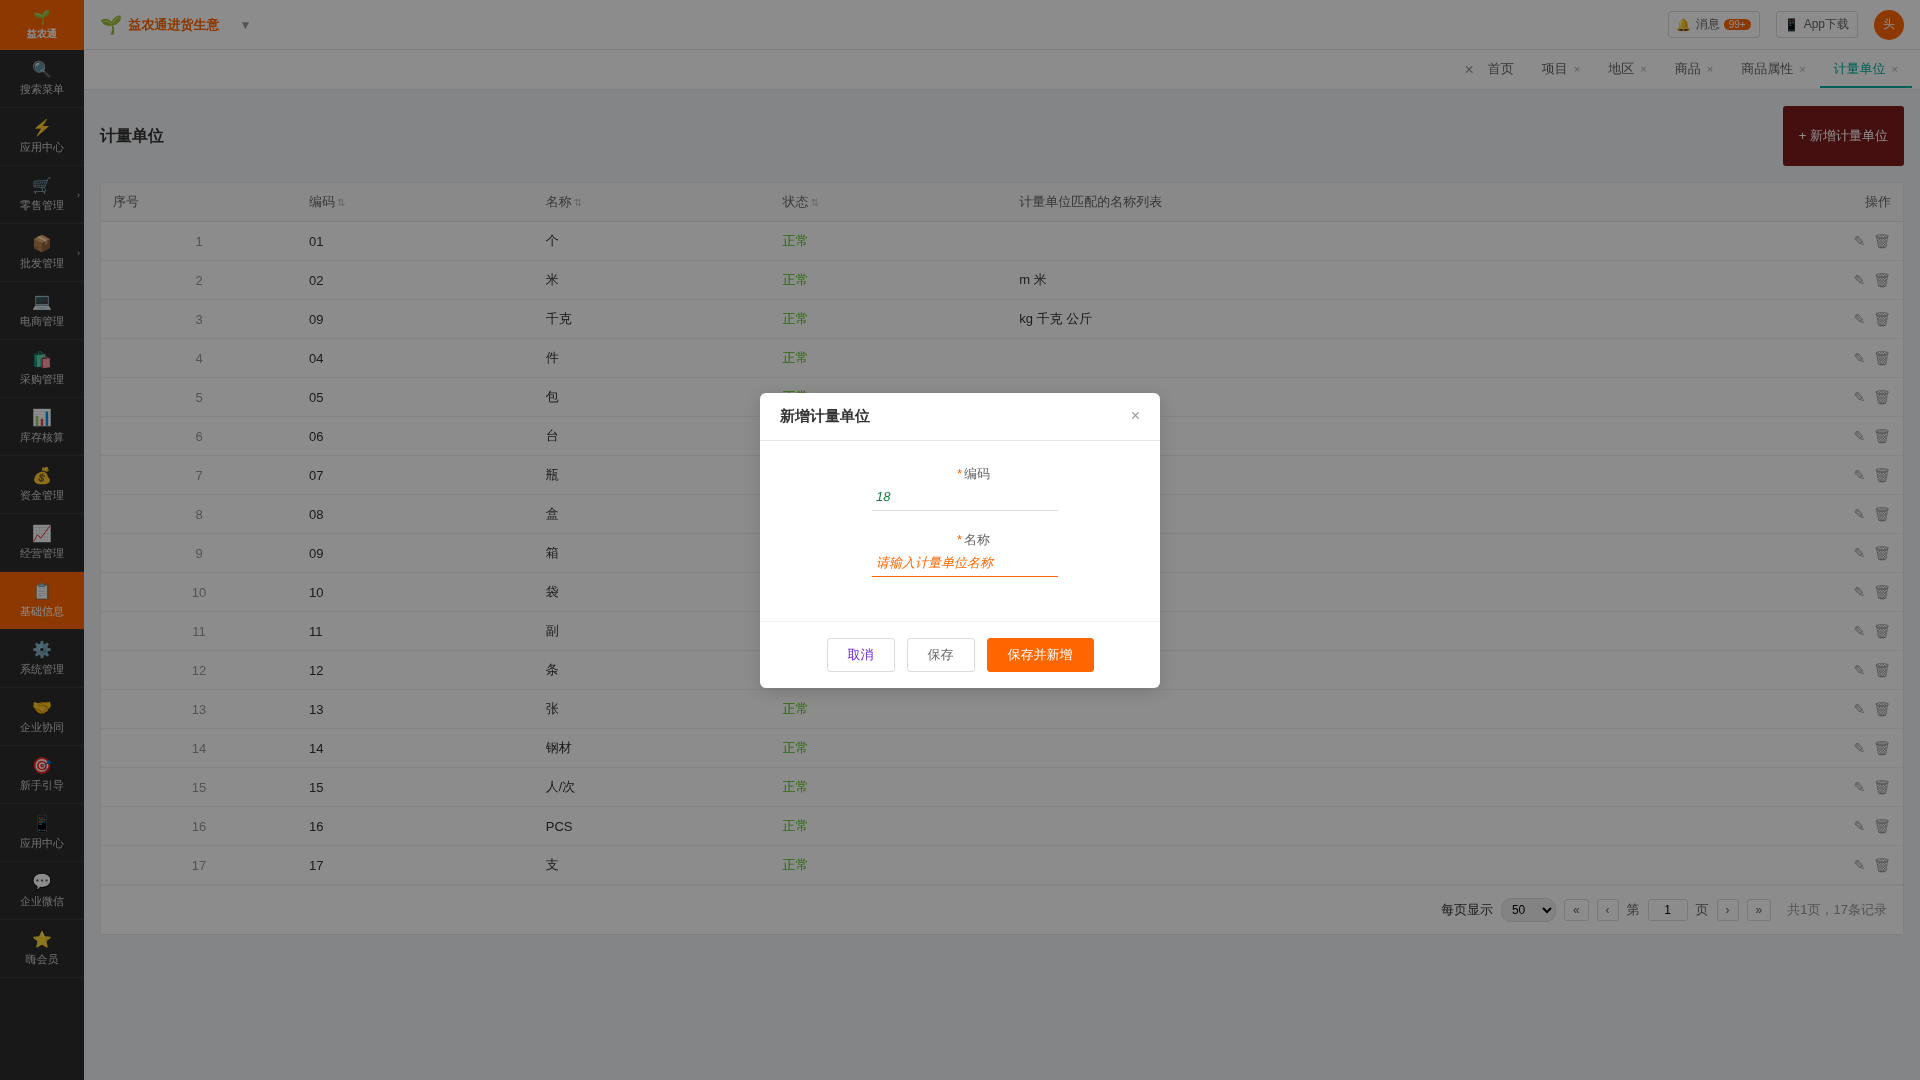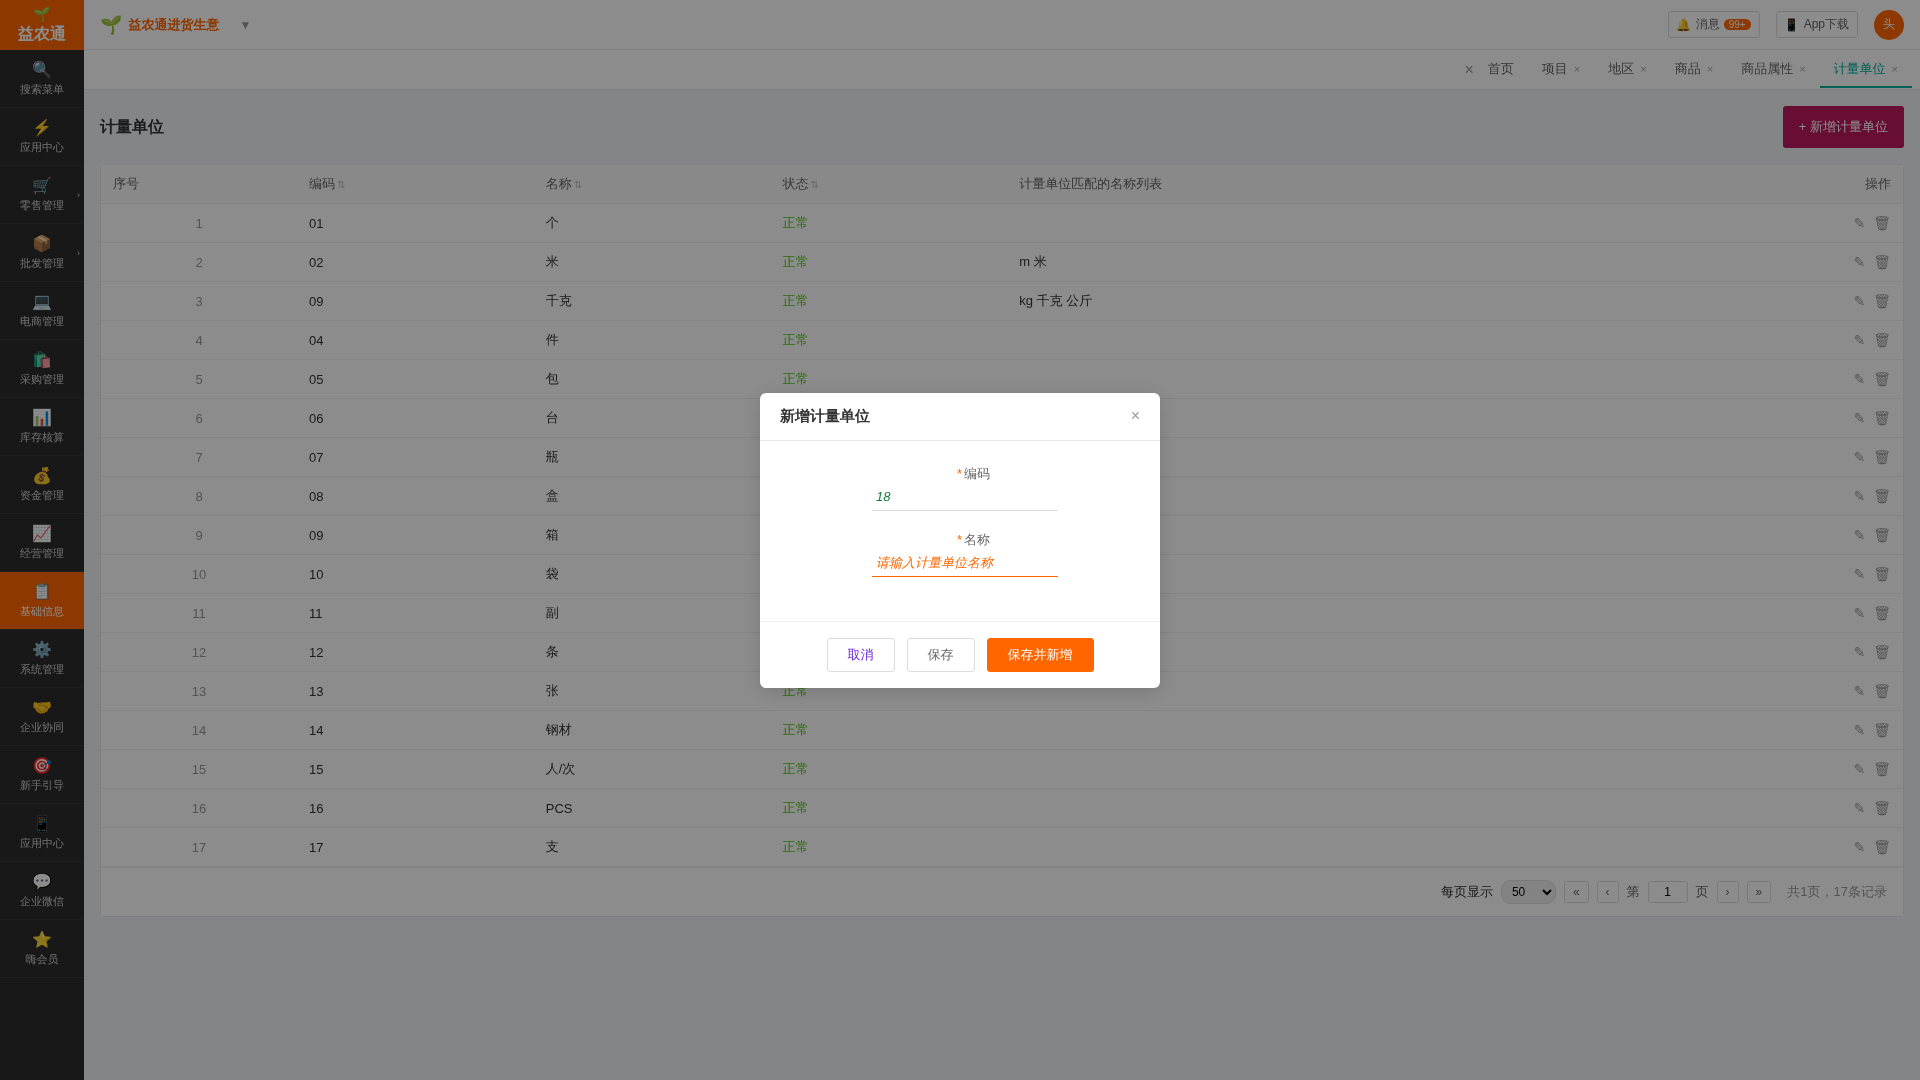--- a/index.html
+++ b/index.html
@@ -31,21 +31,21 @@
     .tab-item { display: flex; align-items: center; padding: 8px 14px; border-bottom: 2px solid transparent; font-size: 13px; color: #666; cursor: pointer; white-space: nowrap; }
     .tab-item.active { border-bottom-color: #00b09b; color: #00b09b; }
     .tab-close { margin-left: 6px; color: #aaa; font-size: 11px; cursor: pointer; }
 
     
     .content-area { flex: 1; padding: 16px; overflow-y: auto; position: relative; }
 
     
     .page-header { display: flex; justify-content: space-between; align-items: center; margin-bottom: 16px; }
     .page-title { font-size: 16px; font-weight: bold; color: #333; }
-    .btn-add { background: #be185d; color: #fff; border: none; border-radius: 3px; padding: 12px 16px; font-size: 13px; cursor: pointer; display: flex; align-items: center; gap: 4px; margin-left: 38px; }
+    .btn-add { background: #7f1d1d; color: #fff; border: none; border-radius: 3px; padding: 21px 16px; font-size: 13px; cursor: pointer; display: flex; align-items: center; gap: 4px; margin-left: 38px; }
 
     
     .table-container { background: #fff; border-radius: 4px; border: 1px solid #e8e8e8; }
     table { width: 100%; border-collapse: collapse; }
     thead th { background: #fafafa; border-bottom: 1px solid #e8e8e8; padding: 10px 12px; text-align: left; font-size: 13px; color: #666; font-weight: normal; white-space: nowrap; }
     thead th .sort-icon { color: #bbb; font-size: 10px; margin-left: 2px; }
     tbody tr { border-bottom: 1px solid #f0f0f0; }
     tbody td { padding: 10px 12px; font-size: 13px; color: #333; }
     .status-normal { color: #52c41a; }
     .action-icons { display: flex; gap: 8px; }
@@ -74,21 +74,21 @@
     .btn-save { border: 1px solid #ddd; background: #fff; border-radius: 3px; padding: 7px 20px; font-size: 13px; cursor: pointer; color: #666; }
     .btn-save-add { background: #f60; color: #fff; border: 1px solid #f60; border-radius: 3px; padding: 7px 20px; font-size: 13px; cursor: pointer; }
   </style>
 </head>
 <body>
 
 <div class="sidebar">
   <div class="sidebar-logo">
     <div class="sidebar-logo-img">
       <span>🌱</span>
-      <span style="font-size:16px;color:#fff;margin-top:2px;">益农通</span>
+      <span style="font-size:10px;color:#fff;margin-top:2px;">益农通</span>
     </div>
   </div>
   <div class="sidebar-nav" id="sidebar-nav">
   <div class="sidebar-item">
         <span class="item-icon">🔍</span>
         <span>搜索菜单</span>
       </div>
       <div class="sidebar-item">
         <span class="item-icon">⚡</span>
         <span>应用中心</span>

